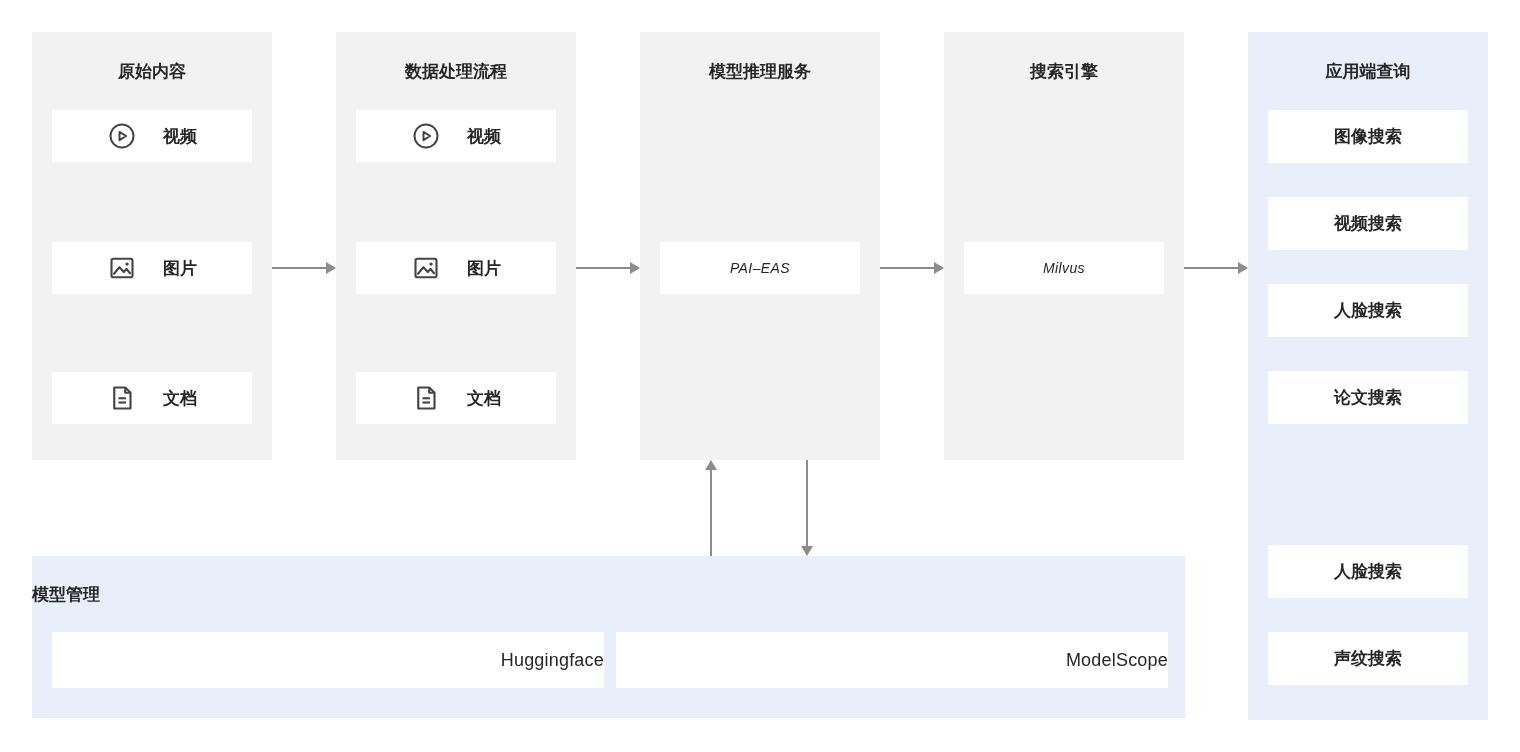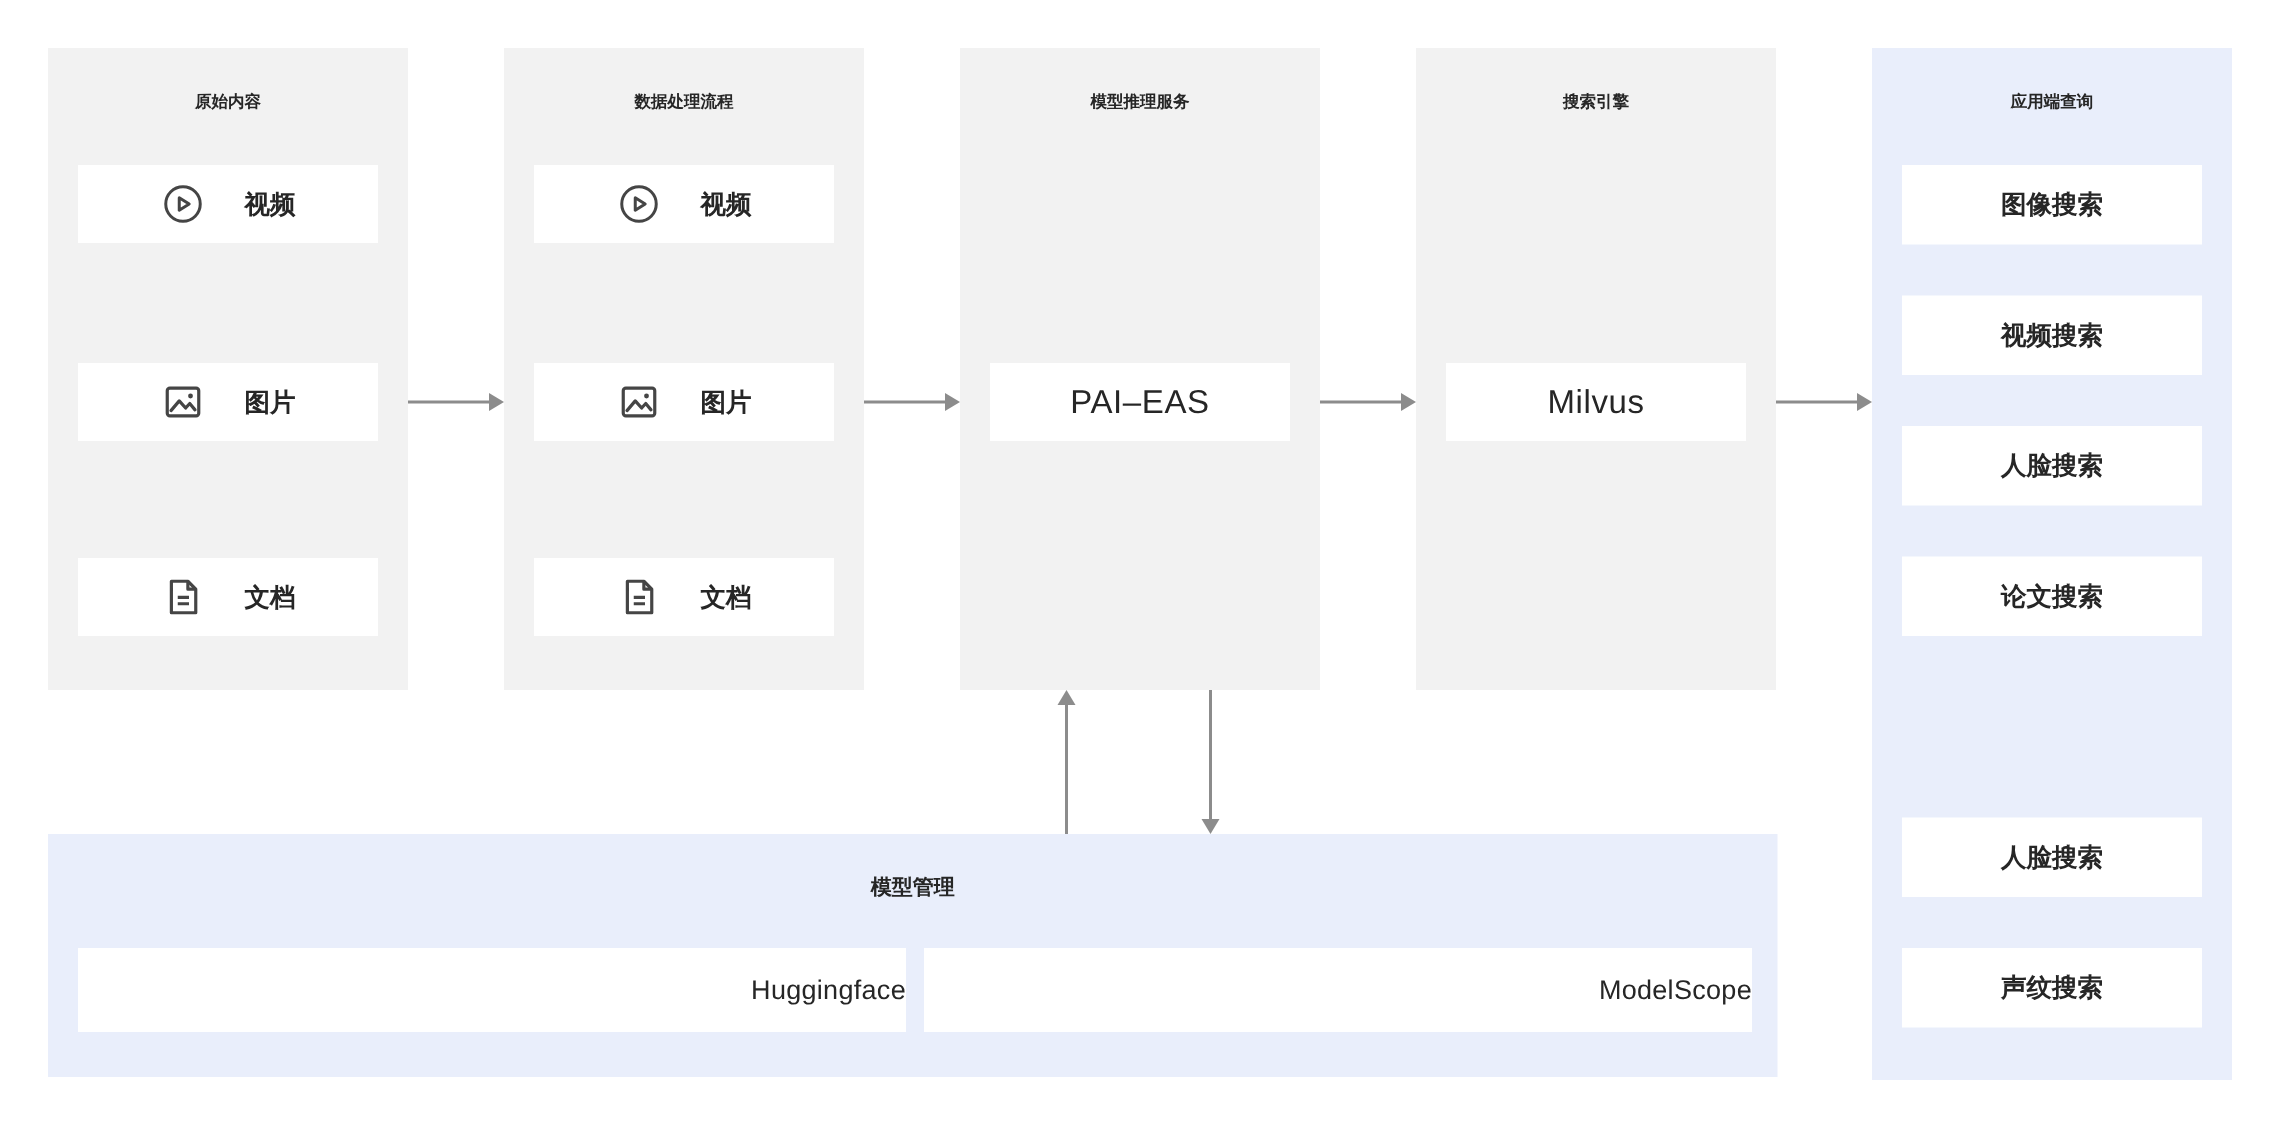--- a/index.html
+++ b/index.html
@@ -22,21 +22,21 @@
     height: 428px;
     background: #f2f2f2;
   }
   .col.blue {
     background: #e9eefb;
     height: 688px;
   }
   .col-title {
     margin: 28px 0 0 0;
     text-align: center;
-    font-size: 11px;
+    font-size: 17px;
     font-weight: 600;
     color: #262626;
   }
 
   
   .card {
     position: absolute;
     left: 20px;
     width: 200px;
     height: 52px;
@@ -44,39 +44,39 @@
     display: flex;
     align-items: center;
     justify-content: center;
     gap: 26px;
     font-size: 17px;
     font-weight: 600;
     color: #262626;
   }
   .card.latin {
     font-weight: 400;
-    font-size: 22px;
+    font-size: 14px;
     letter-spacing: 0.4px;
+    font-style: italic;
   }
   .card .icon { display: flex; align-items: center; }
   .card .icon svg { width: 30px; height: 30px; display: block; }
 
   
   .panel {
     position: absolute;
     left: 32px;
     top: 556px;
     width: 1153px;
     height: 162px;
     background: #e9eefb;
   }
   .panel-title {
     margin: 27px 0 0 0;
-    text-align: center;
-    font-size: 14px;
+    font-size: 17px;
     font-weight: 600;
     color: #262626;
   }
   .panel-card {
     position: absolute;
     top: 76px;
     height: 56px;
     background: #ffffff;
     display: flex;
     align-items: center;

